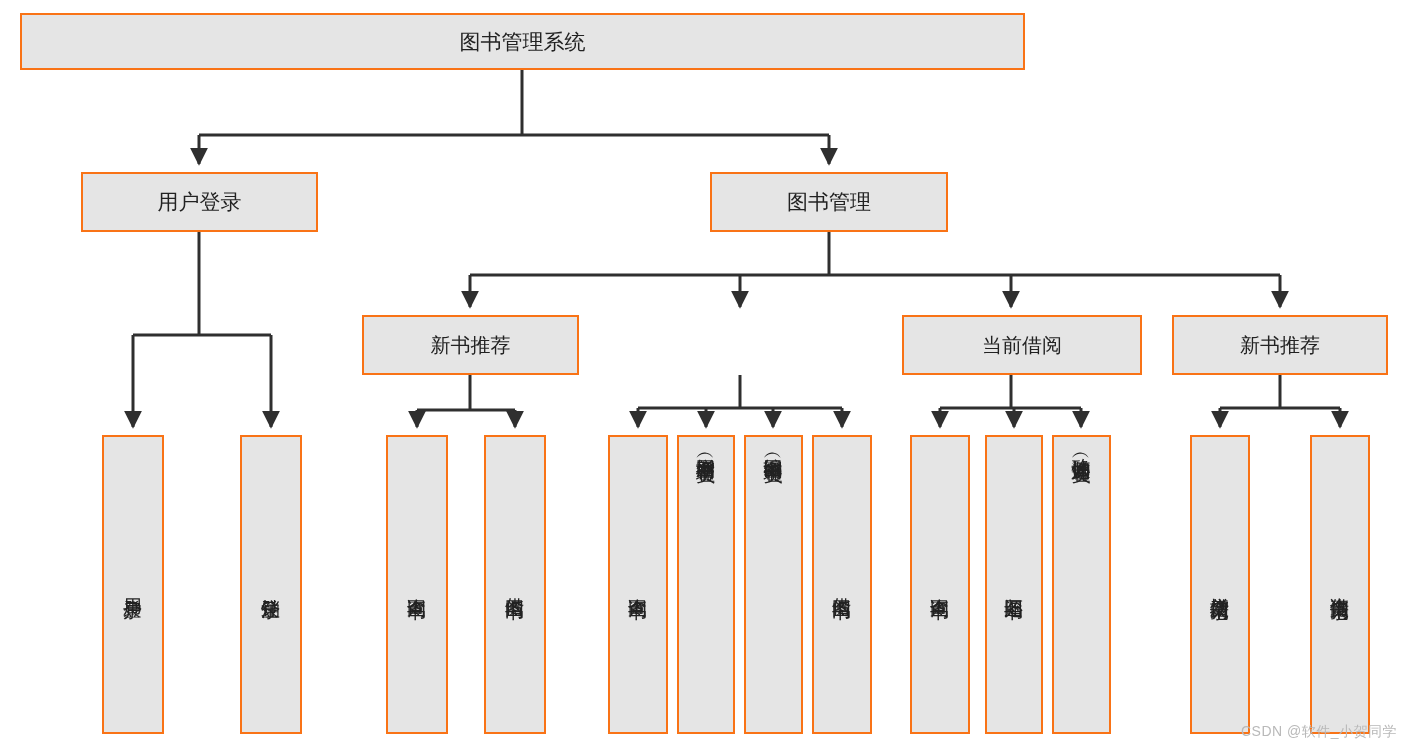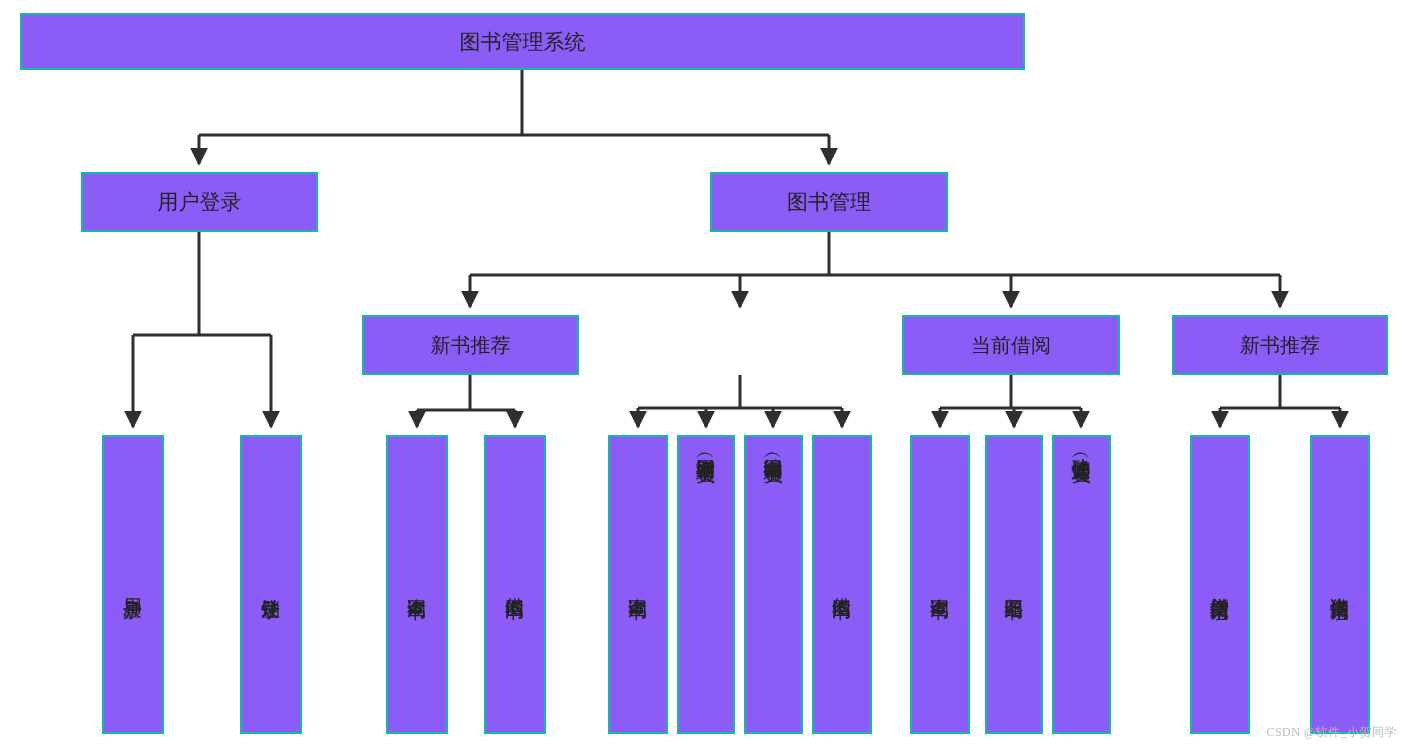--- a/index.html
+++ b/index.html
@@ -13,22 +13,22 @@
   #canvas {
     position: relative;
     width: 1405px;
     height: 747px;
     background: #ffffff;
     overflow: hidden;
   }
   .node {
     position: absolute;
     box-sizing: border-box;
-    background: #8b5cf6;
-    border: 2px solid #14b8a6;
+    background: #e5e5e5;
+    border: 2px solid #f97316;
     display: flex;
     align-items: center;
     justify-content: center;
     color: #222222;
     font-family: Liberation Serif, serif;
   }
   .node.root {
     font-size: 21px;
   }
   .node.lvl1 {
@@ -70,25 +70,24 @@
     left: 0;
     top: 0;
     width: 1405px;
     height: 747px;
     pointer-events: none;
   }
   .watermark {
     position: absolute;
     right: 8px;
     bottom: 6px;
-    font-size: 12px;
+    font-size: 14px;
     color: #b9b9b9;
     white-space: nowrap;
     letter-spacing: 0.5px;
-    font-family: Liberation Serif, serif;
   }
 </style>
 </head>
 <body>
 
 <div id="canvas">
 
   <svg id="wires" viewBox="0 0 1405 747" xmlns="http://www.w3.org/2000/svg">
     <defs>
       <marker id="arrow" viewBox="0 0 10 10" refX="9" refY="5" markerWidth="6" markerHeight="6" orient="auto-start-reverse">
@@ -147,21 +146,21 @@
   <div class="node lvl1" style="left:81px; top:172px; width:237px; height:60px;">
     <span>用户登录</span>
   </div>
   <div class="node lvl1" style="left:710px; top:172px; width:238px; height:60px;">
     <span>图书管理</span>
   </div>
 
   <div class="node lvl2" style="left:362px; top:315px; width:217px; height:60px;">
     <span>新书推荐</span>
   </div>
-  <div class="node lvl2" style="left:902px; top:315px; width:218px; height:60px;">
+  <div class="node lvl2" style="left:902px; top:315px; width:240px; height:60px;">
     <span>当前借阅</span>
   </div>
   <div class="node lvl2" style="left:1172px; top:315px; width:216px; height:60px;">
     <span>新书推荐</span>
   </div>
 
   <div class="node leaf" style="left:102px; top:435px; width:62px; height:299px;">
     <div class="leaf-inner mid">
       <span class="vtext">用户登录</span>
     </div>

